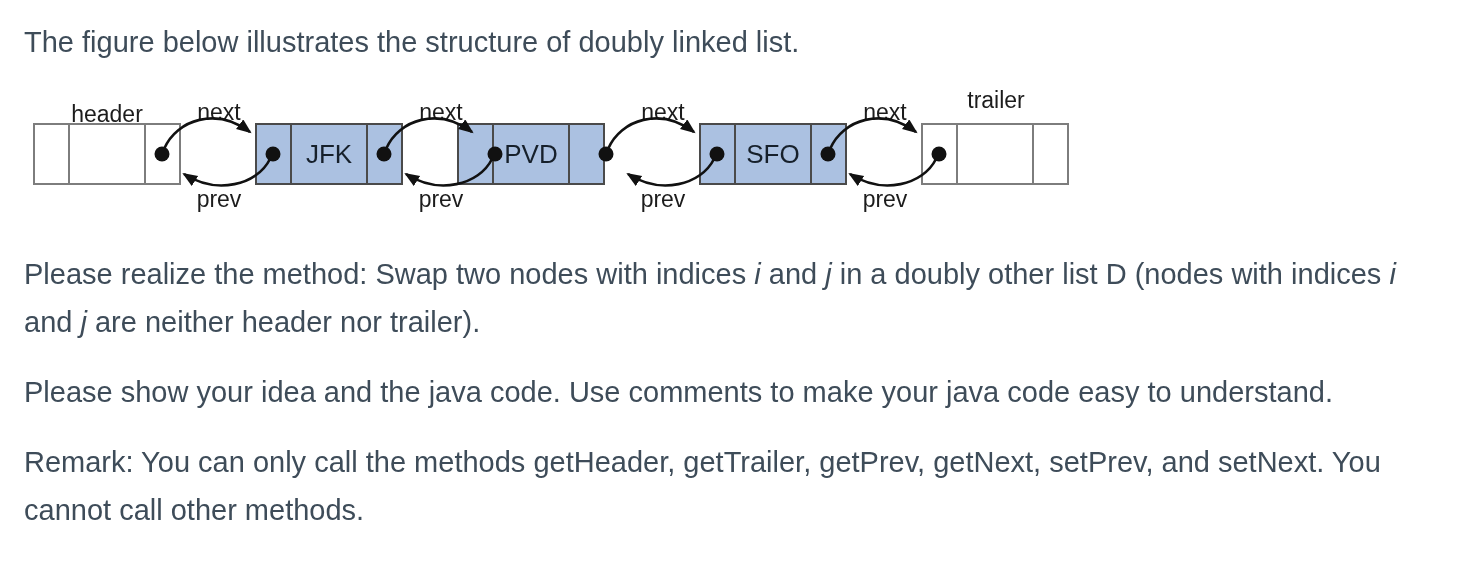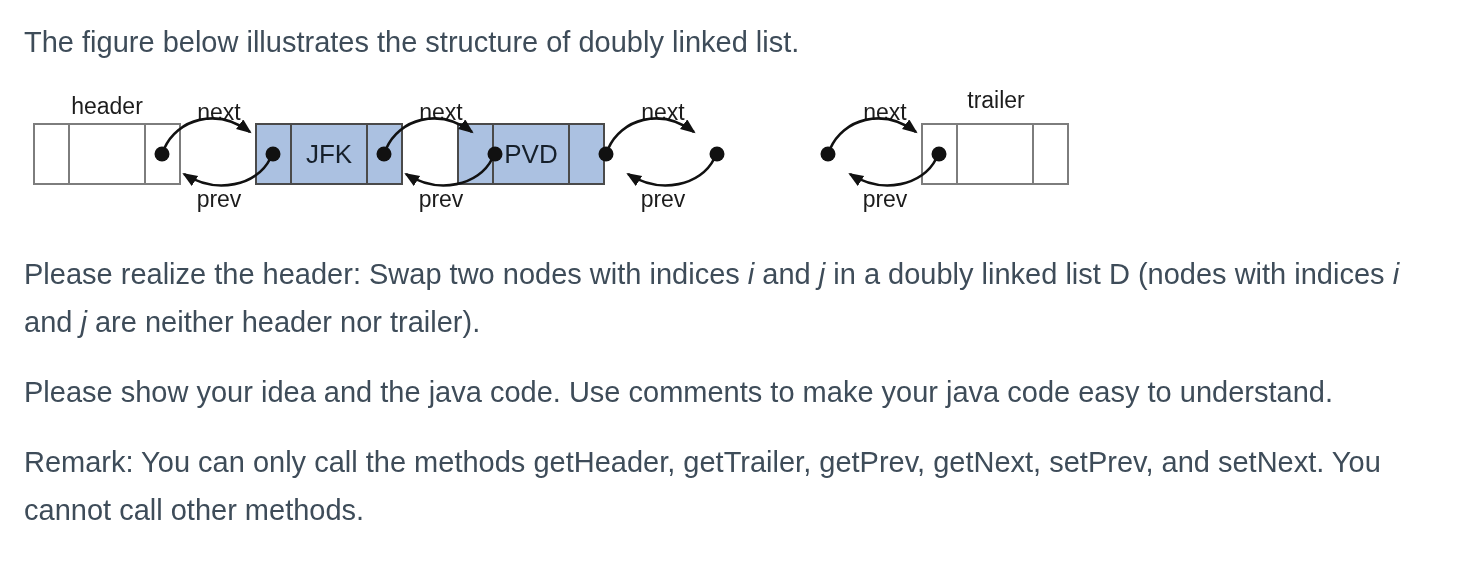--- a/index.html
+++ b/index.html
@@ -40,21 +40,21 @@
     margin:23px 0 30px 1px;
   }
   .dlabel{
     position:absolute;
     font-size:23px;
     line-height:26px;
     color:var(--diagram-text);
     transform:translateX(-50%);
     white-space:nowrap;
   }
-  .header-label{left:82px;top:8px;}
+  .header-label{left:82px;top:16px;}
   .trailer-label{left:971px;top:2px;}
   .next-label{top:14px;}
   .prev-label{top:101px;}
   .g0{left:194px;} .g1{left:416px;} .g2{left:638px;} .g3{left:860px;}
 
   .node{
     position:absolute;
     top:38px;
     width:148px;height:62px;
     display:flex;
@@ -128,20 +128,25 @@
       <div class="cell mid">JFK</div>
       <div class="cell side right"></div>
     </div>
 
     <div class="node blue node-pvd">
       <div class="cell side left"></div>
       <div class="cell mid">PVD</div>
       <div class="cell side right"></div>
     </div>
 
+    <div class="node blue node-sfo">
+      <div class="cell side left"></div>
+      <div class="cell mid">SFO</div>
+      <div class="cell side right"></div>
+    </div>
 
     <div class="node white node-trailer">
       <div class="cell side left"></div>
       <div class="cell mid"></div>
       <div class="cell side right"></div>
     </div>
 
     <svg class="overlay" viewBox="0 0 1070 135" xmlns="http://www.w3.org/2000/svg">
       <defs>
         <marker id="ah" markerUnits="userSpaceOnUse" markerWidth="16" markerHeight="14" refX="13" refY="6" orient="auto">
@@ -168,19 +173,19 @@
       </g>
       <g transform="translate(666,0)">
         <circle cx="137" cy="69" r="7.5"></circle>
         <circle cx="248" cy="69" r="7.5"></circle>
         <path class="link" d="M 139,64 C 152,34 192,22 225,47" marker-end="url(#ah)"></path>
         <path class="link" d="M 245,74 C 232,100 192,110 159,89" marker-end="url(#ah)"></path>
       </g>
     </svg>
   </div>
 
-  <p class="para task-para"><span>Please realize the header: Swap two nodes with indices </span><i>i</i><span> and </span><i>j</i><span> in a doubly linked list D (nodes with indices </span><i>i</i><span> and </span><i>j</i><span> are neither header nor trailer).</span></p>
+  <p class="para task-para"><span>Please realize the method: Swap two nodes with indices </span><i>i</i><span> and </span><i>j</i><span> in a doubly other list D (nodes with indices </span><i>i</i><span> and </span><i>j</i><span> are neither header nor trailer).</span></p>
 
   <p class="para idea-para">Please show your idea and the java code. Use comments to make your java code easy to understand.</p>
 
   <p class="para remark-para">Remark: You can only call the methods getHeader, getTrailer, getPrev, getNext, setPrev, and setNext. You cannot call other methods.</p>
 
 </div>
 
 </body></html>

